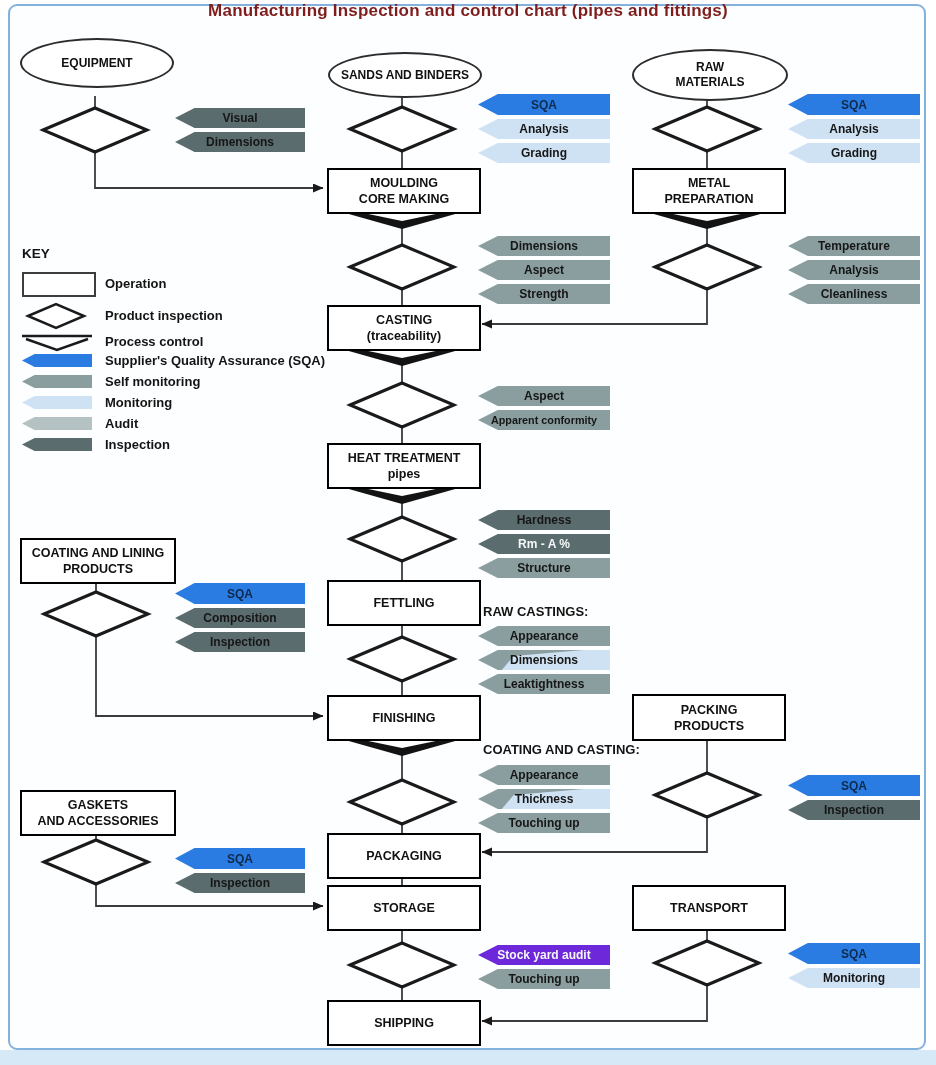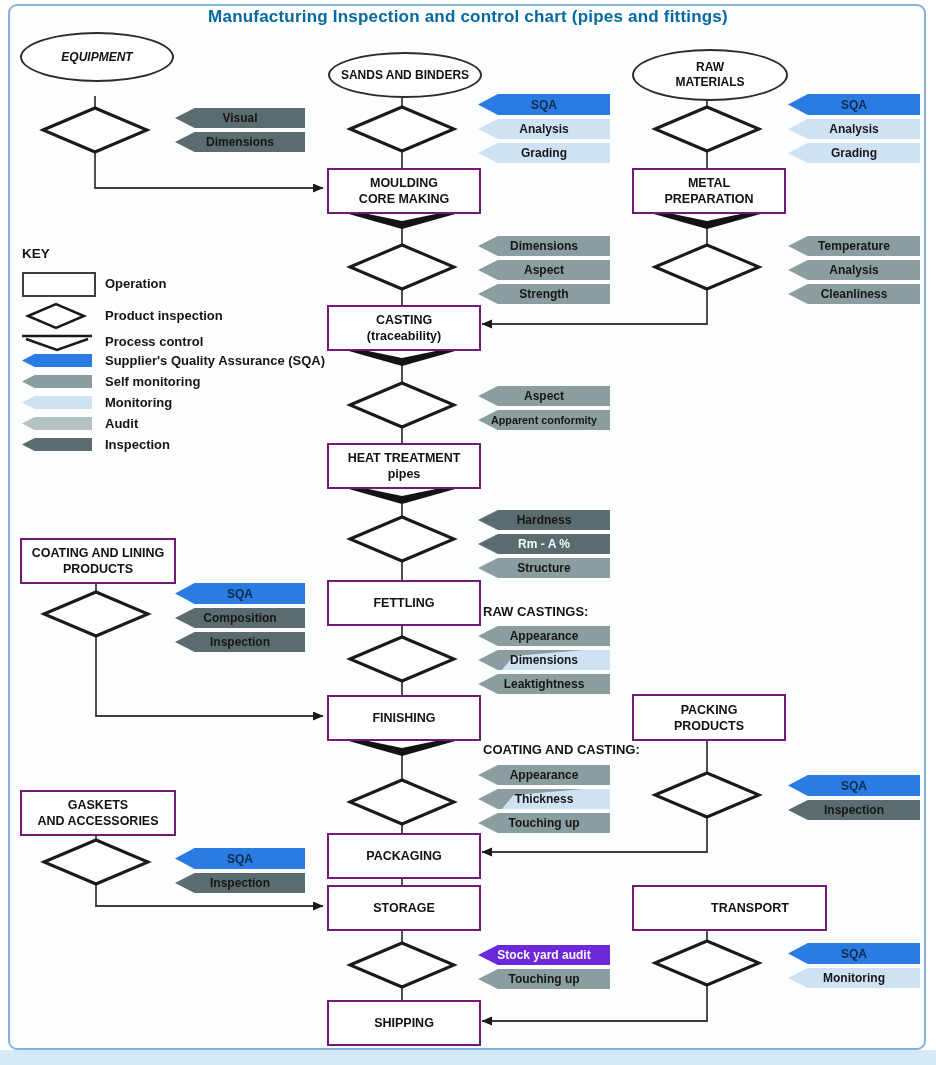--- a/index.html
+++ b/index.html
@@ -5,24 +5,24 @@
   html,body{margin:0;padding:0;}
   body{
     width:936px;height:1065px;position:relative;overflow:hidden;
     background:#ffffff;
     font-family:"Liberation Sans", sans-serif;
     -webkit-font-smoothing:antialiased;
   }
   .bottom-band{position:absolute;left:0;right:0;bottom:0;height:15px;background:#d6e9f7;}
   .frame{position:absolute;left:8px;top:4px;width:914px;height:1042px;
     border:2px solid #85b2dd;border-radius:9px;background:#fdfeff;}
-  .title{position:absolute;left:0;top:7px;width:936px;text-align:center;
-    font-size:17px;font-weight:700;color:#0369a1;letter-spacing:0.2px;}
+  .title{position:absolute;left:0;top:1px;width:936px;text-align:center;
+    font-size:17px;font-weight:700;color:#7f1d1d;letter-spacing:0.2px;}
   svg.layer{position:absolute;left:0;top:0;}
-  .box{position:absolute;background:#ffffff;border:2px solid #701a75;
+  .box{position:absolute;background:#ffffff;border:2px solid #000000;
     display:flex;align-items:center;justify-content:center;text-align:center;
     font-weight:700;font-size:12.5px;line-height:1.28;color:#111;white-space:pre-line;}
   .oval{position:absolute;background:#ffffff;border:2px solid #2c2c2c;border-radius:50%;
     display:flex;align-items:center;justify-content:center;text-align:center;
     font-weight:700;font-size:12px;line-height:1.25;color:#111;white-space:pre-line;}
   .tag{position:absolute;width:132px;height:20px;
     clip-path:polygon(0 50%, 15% 0, 100% 0, 100% 100%, 15% 100%);
     display:flex;align-items:center;justify-content:center;
     font-weight:700;font-size:12px;color:#161616;white-space:nowrap;}
   .tag.long{font-size:10.8px;}
@@ -117,21 +117,21 @@
     <polygon points="655,795 707,773 759,795 707,817"></polygon>
     <polygon points="655,963 707,941 759,963 707,985"></polygon>
   </g>
 
   <g>
     <polygon points="28,316 56,304 84,316 56,328" fill="#ffffff" stroke="#1a1a1a" stroke-width="2.5"></polygon>
     <path d="M22,336 H92 M26,339 L57,350 L88,339" fill="none" stroke="#1a1a1a" stroke-width="2.4"></path>
   </g>
 </svg>
 
-<div class="oval" style="left:20px;top:32px;width:150px;height:46px;font-style:italic;">EQUIPMENT</div>
+<div class="oval" style="left:20px;top:38px;width:150px;height:46px;">EQUIPMENT</div>
 <div class="oval" style="left:328px;top:52px;width:150px;height:42px;">SANDS AND BINDERS</div>
 <div class="oval" style="left:632px;top:49px;width:152px;height:48px;">RAW
 MATERIALS</div>
 
 <div class="box" style="left:327px;top:168px;width:150px;height:42px;">MOULDING
 CORE MAKING</div>
 <div class="box" style="left:632px;top:168px;width:150px;height:42px;">METAL
 PREPARATION</div>
 <div class="box" style="left:327px;top:305px;width:150px;height:42px;">CASTING
 (traceability)</div>
@@ -140,21 +140,21 @@
 <div class="box" style="left:327px;top:580px;width:150px;height:42px;">FETTLING</div>
 <div class="box" style="left:20px;top:538px;width:152px;height:42px;">COATING AND LINING
 PRODUCTS</div>
 <div class="box" style="left:327px;top:695px;width:150px;height:42px;">FINISHING</div>
 <div class="box" style="left:632px;top:694px;width:150px;height:43px;">PACKING
 PRODUCTS</div>
 <div class="box" style="left:20px;top:790px;width:152px;height:42px;">GASKETS
 AND ACCESSORIES</div>
 <div class="box" style="left:327px;top:833px;width:150px;height:42px;">PACKAGING</div>
 <div class="box" style="left:327px;top:885px;width:150px;height:42px;">STORAGE</div>
-<div class="box" style="left:632px;top:885px;width:150px;height:42px;padding-left:41px;">TRANSPORT</div>
+<div class="box" style="left:632px;top:885px;width:150px;height:42px;">TRANSPORT</div>
 <div class="box" style="left:327px;top:1000px;width:150px;height:42px;">SHIPPING</div>
 
 <div class="tag t-dark" style="left:175px;top:108px;width:130px;">Visual</div>
 <div class="tag t-dark" style="left:175px;top:132px;width:130px;">Dimensions</div>
 
 <div class="tag t-blue" style="left:478px;top:94px;">SQA</div>
 <div class="tag t-light" style="left:478px;top:119px;">Analysis</div>
 <div class="tag t-light" style="left:478px;top:143px;">Grading</div>
 
 <div class="tag t-blue" style="left:788px;top:94px;">SQA</div>

